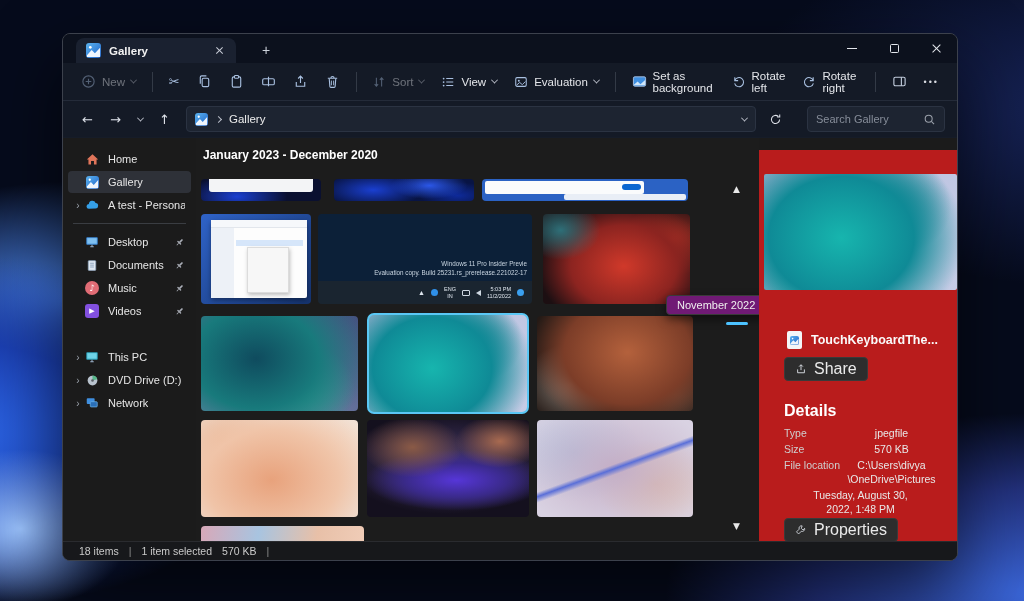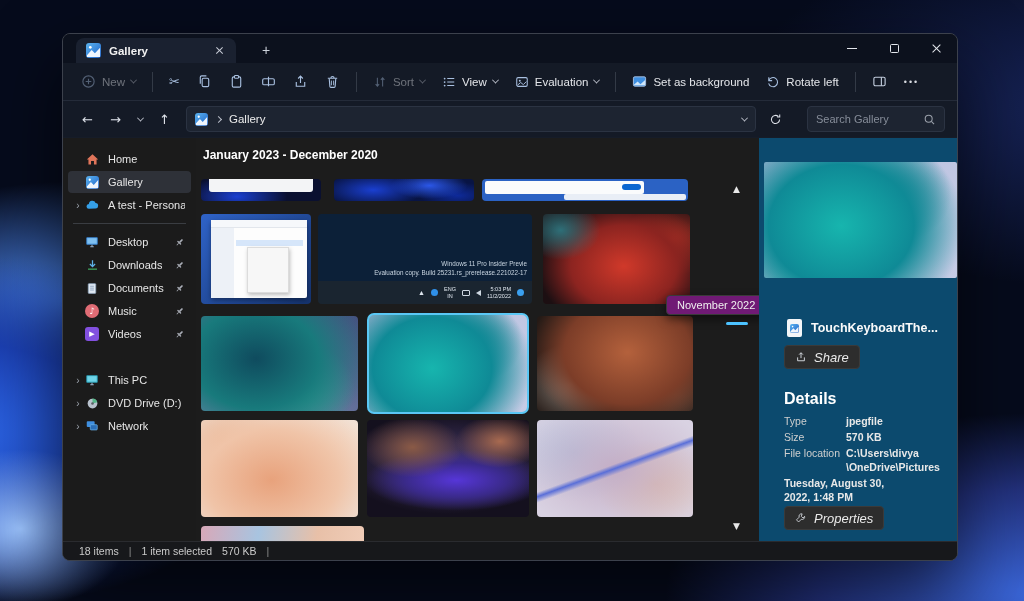--- a/index.html
+++ b/index.html
@@ -147,35 +147,35 @@
       radial-gradient(42% 42% at 82% 22%, #a86a50 0%, rgba(168,106,80,0) 65%),
       radial-gradient(75% 42% at 55% 62%, #5636d8 0%, #3a2a8a 42%, rgba(58,42,138,0) 75%),
       radial-gradient(92% 72% at 50% 45%, #4a3c6e 0%, rgba(74,60,110,0) 72%), #14101e; }
   .w-lavender { background:
       linear-gradient(160deg, rgba(90,111,216,0) 47%, #5a6fd8 50%, rgba(90,111,216,0) 54%),
       radial-gradient(82% 92% at 50% 50%, #c4aec6 0%, rgba(196,174,198,0) 75%),
       radial-gradient(62% 72% at 24% 34%, #b7c2dd 0%, rgba(183,194,221,0) 70%),
       radial-gradient(56% 66% at 76% 66%, #e0bfae 0%, rgba(224,191,174,0) 70%), #d9d2e2; }
   .w-pastel { background:linear-gradient(100deg, #d8a8b8 0%, #a8c4e0 35%, #e8c0a8 70%, #f0cdb8 100%); }
   
-  .rpanel { position:absolute; left:696px; top:104px; width:200px; bottom:19px; background:#0c4a6e; }
+  .rpanel { position:absolute; left:696px; top:116px; width:200px; bottom:19px; background:#b91c1c; }
   .preview { position:absolute; left:5px; top:24px; width:193px; height:116px; border-radius:2px; }
   .filerow { position:absolute; left:28px; top:181px; right:10px; display:flex; align-items:center; gap:9px; }
   .file-ic { width:15px; height:18px; background:#f4f6f8; border-radius:2px; flex:none;
     display:flex; align-items:center; justify-content:center; }
   .file-ic .gal-ic { width:9px; height:9px; border-radius:2px; }
   .filename { font-size:12.5px; font-weight:700; color:#fafafa; white-space:nowrap; overflow:hidden; }
   .pill-btn { position:absolute; display:flex; align-items:center; gap:7px; padding:4px 10px; height:24px;
-    background:#2d2d2d; border:1px solid #3a3a3a; border-radius:4px; font-size:13px; color:#eaeaea;font-style:italic; }
+    background:#2d2d2d; border:1px solid #3a3a3a; border-radius:4px; font-size:16px; color:#eaeaea; }
   .share-btn { left:25px; top:207px; }
   .props-btn { left:25px; top:368px; }
   .details-title { position:absolute; left:25px; top:252px; font-size:16px; font-weight:700; color:#fff; }
   .drow { position:absolute; left:25px; width:153px; display:flex; font-size:10.5px; line-height:1.35; }
   .dlabel { width:62px; color:#cfcfcf; flex:none; }
-  .dvalue { flex:1; text-align:left; color:#e8e8e8;font-weight:bold; }
+  .dvalue { flex:1; text-align:center; color:#e8e8e8; }
   
   .statusbar { position:absolute; left:0; right:0; bottom:0; height:19px; background:#17181b;
     border-top:1px solid #2a2b2f; display:flex; align-items:center; padding-left:16px; gap:10px;
     font-size:10.5px; color:#cacaca; }
   .ssep { color:#8a8a8a; }
 </style>
 </head>
 <body>
 
 <div class="win">
@@ -312,20 +312,29 @@
     </div>
     <div class="tbtn">
       <span class="ic">
           <svg width="14" height="14" viewBox="0 0 16 16">
             <path d="M3.2 6.2A5.2 5.2 0 1 1 3 9.5" fill="none" stroke="#a9c0e0" stroke-width="1.2"></path>
             <path d="M3.2 2.6v3.8h3.8" fill="none" stroke="#a9c0e0" stroke-width="1.2"></path>
           </svg>
         </span>
       <span>Rotate left</span>
     </div>
+    <div class="tbtn">
+      <span class="ic">
+          <svg width="14" height="14" viewBox="0 0 16 16" style="transform:scaleX(-1)">
+            <path d="M3.2 6.2A5.2 5.2 0 1 1 3 9.5" fill="none" stroke="#a9c0e0" stroke-width="1.2"></path>
+            <path d="M3.2 2.6v3.8h3.8" fill="none" stroke="#a9c0e0" stroke-width="1.2"></path>
+          </svg>
+        </span>
+      <span>Rotate right</span>
+    </div>
     <div class="tsep"></div>
     <div class="tbtn">
         <span class="ic">
           <svg width="15" height="15" viewBox="0 0 16 16">
             <rect x="2" y="3.5" width="12" height="9" rx="1.5" fill="none" stroke="#c3cede" stroke-width="1.2"></rect>
             <path d="M10 3.5v9" stroke="#c3cede" stroke-width="1.2"></path>
           </svg>
         </span>
       </div>
     <div class="tbtn">
@@ -401,39 +410,20 @@
     <div class="side-item">
       <span class="cslot"></span>
       <span class="s-ico">
           <svg width="14" height="14" viewBox="0 0 16 16">
             <rect x="1.5" y="2.5" width="13" height="8.5" rx="1" fill="#3f8fe0"></rect>
             <rect x="2.6" y="3.6" width="10.8" height="6.3" fill="#7fc0f0"></rect>
             <path d="M6 13.5h4M8 11v2.5" stroke="#9ab0c8" stroke-width="1.2"></path>
           </svg>
         </span>
       <span class="s-label">Desktop</span>
-      <span class="pin">
-          <svg width="11" height="11" viewBox="0 0 14 14">
-            <g transform="rotate(45 7 7)" fill="#a9adb6">
-              <rect x="5.9" y="1.5" width="2.2" height="5.5" rx="1"></rect>
-              <rect x="3.8" y="6.6" width="6.4" height="1.7" rx=".8"></rect>
-              <rect x="6.6" y="8.5" width=".9" height="3.5"></rect>
-            </g>
-          </svg>
-        </span>
-    </div>
-    <div class="side-item">
-      <span class="cslot"></span>
-      <span class="s-ico">
-          <svg width="13" height="13" viewBox="0 0 16 16">
-            <path d="M8 1.5v7.5M4.8 6.2 8 9.4l3.2-3.2" fill="none" stroke="#5fb2ea" stroke-width="1.6"></path>
-            <path d="M2.5 12.5h11" stroke="#3fa65f" stroke-width="1.6"></path>
-          </svg>
-        </span>
-      <span class="s-label">Downloads</span>
       <span class="pin">
           <svg width="11" height="11" viewBox="0 0 14 14">
             <g transform="rotate(45 7 7)" fill="#a9adb6">
               <rect x="5.9" y="1.5" width="2.2" height="5.5" rx="1"></rect>
               <rect x="3.8" y="6.6" width="6.4" height="1.7" rx=".8"></rect>
               <rect x="6.6" y="8.5" width=".9" height="3.5"></rect>
             </g>
           </svg>
         </span>
     </div>

